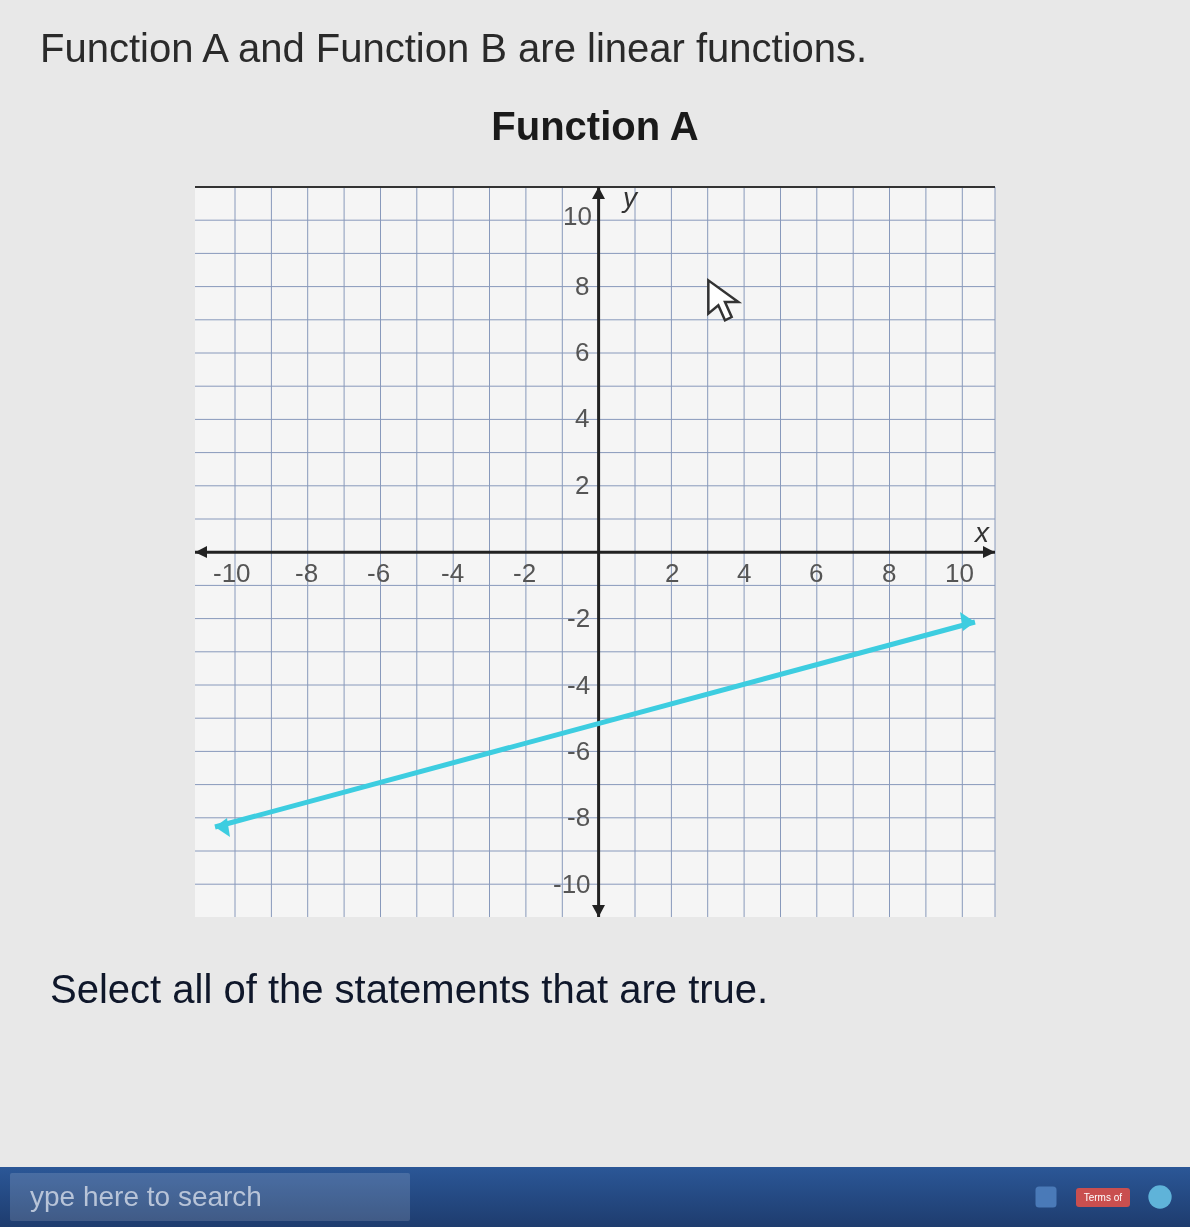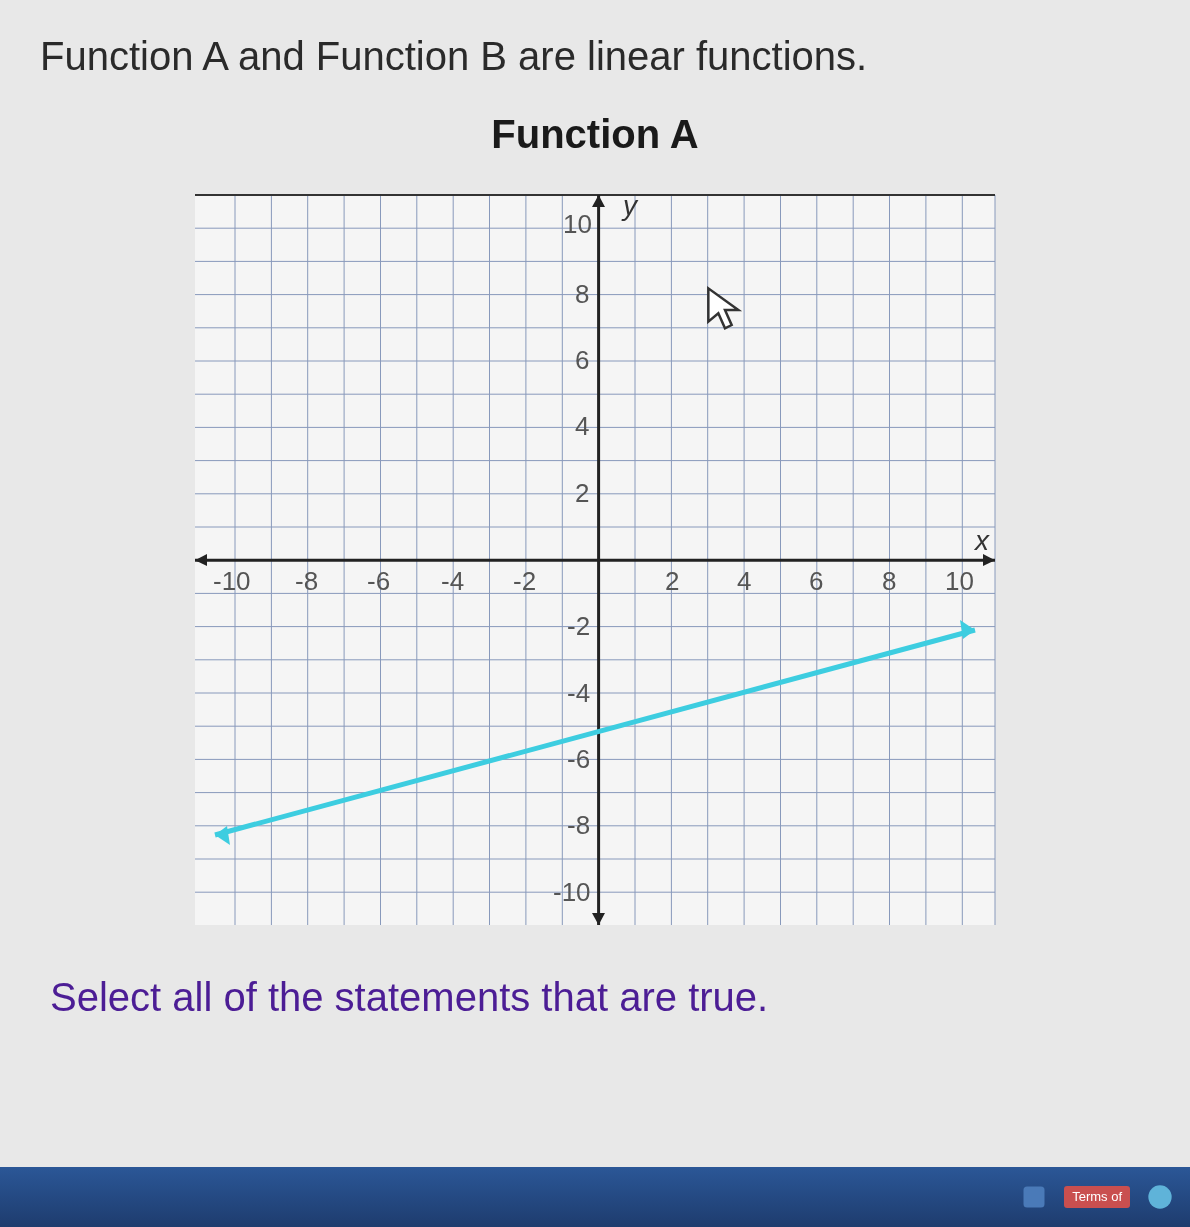--- a/index.html
+++ b/index.html
@@ -5,21 +5,21 @@
     * { margin: 0; padding: 0; box-sizing: border-box; }
     body {
       font-family: Arial, sans-serif;
       background: #e8e8e8;
       width: 1190px;
       height: 1227px;
       position: relative;
       overflow: hidden;
     }
     .content {
-      padding: 30px 40px;
+      padding: 22px 40px;
     }
     .problem-text {
       font-size: 40px;
       color: #2a2a2a;
       margin-bottom: 30px;
       line-height: 1.3;
     }
     .chart-title {
       text-align: center;
       font-size: 40px;
@@ -32,21 +32,21 @@
       height: 770px;
       margin: 0 auto 30px;
       position: relative;
     }
     .chart-svg {
       width: 100%;
       height: 100%;
     }
     .instruction-text {
       font-size: 40px;
-      color: #4c1d95;
+      color: #0f172a;
       margin-top: 20px;
       padding-left: 10px;
     }
     .taskbar {
       position: absolute;
       bottom: 0;
       left: 0;
       right: 0;
       height: 60px;
       background: linear-gradient(to bottom, #2b5797, #1e3c6e);
@@ -73,21 +73,21 @@
       width: 40px;
       height: 40px;
       display: flex;
       align-items: center;
       justify-content: center;
       color: #fff;
     }
     .terms-badge {
       background: #c94f4f;
       color: #fff;
-      font-size: 13px;
+      font-size: 10px;
       padding: 4px 8px;
       border-radius: 3px;
       text-align: center;
       line-height: 1.1;
     }
     .cursor-icon {
       position: absolute;
       left: 560px;
       top: 110px;
       pointer-events: none;
@@ -203,20 +203,21 @@
     
     <svg class="cursor-icon" width="40" height="50" viewBox="0 0 24 30">
       <path d="M2 2 L2 22 L8 17 L12 26 L16 24 L12 15 L20 15 Z" fill="#fff" stroke="#333" stroke-width="1.5"></path>
     </svg>
   </div>
 
   <div class="instruction-text">Select all of the statements that are true.</div>
 </div>
 
 <div class="taskbar">
+  <div class="search-box">ype here to search</div>
   <div class="taskbar-right">
     <div class="taskbar-icon">
       <svg width="28" height="28" viewBox="0 0 24 24">
           <rect x="3" y="3" width="18" height="18" rx="3" fill="#4a7ab8"></rect>
         </svg>
     </div>
     <div class="terms-badge">Terms of</div>
     <div class="taskbar-icon">
       <svg width="28" height="28" viewBox="0 0 24 24">
           <circle cx="12" cy="12" r="10" fill="#5fb3d9"></circle>

